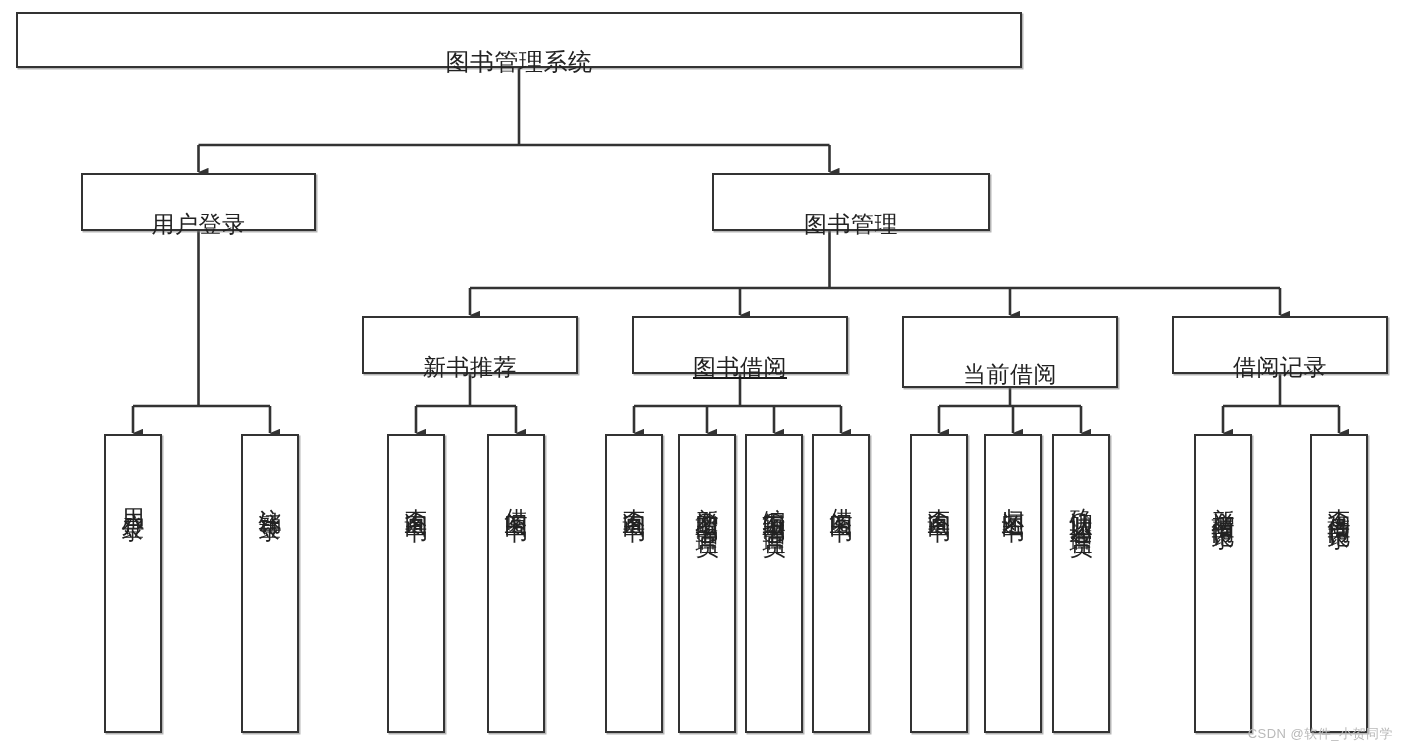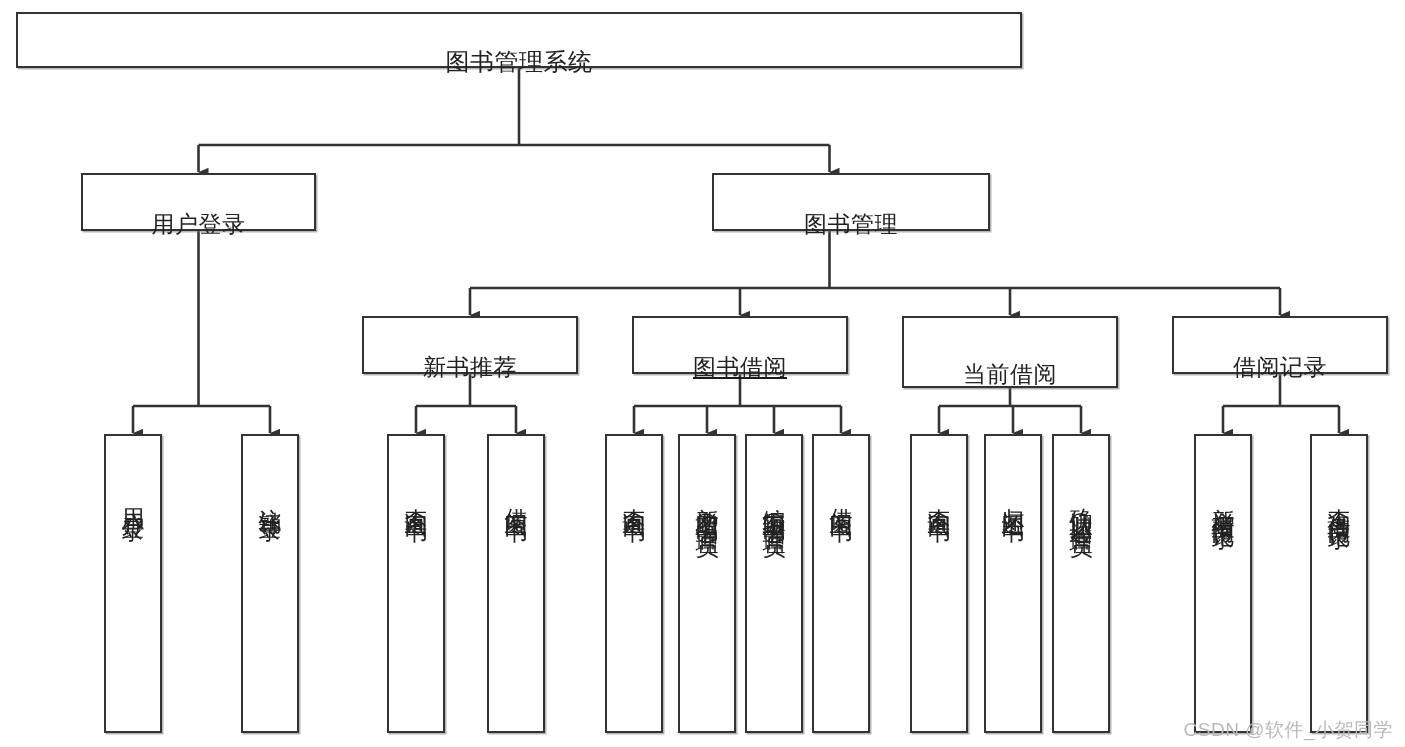--- a/index.html
+++ b/index.html
@@ -55,21 +55,21 @@
     line-height: 1.25;
     letter-spacing: 4px;
     white-space: normal;
     max-height: 100%;
   }
   .node.root .node-label { font-size: 24px; }
   #watermark {
     position: absolute;
     right: 12px;
     bottom: 4px;
-    font-size: 19px;
+    font-size: 13px;
     color: #b9b9b9;
     letter-spacing: 0.5px;
     white-space: nowrap;
     margin-top: 28px;
   }
 </style>
 </head>
 <body>
 
 <div id="diagram-root">

